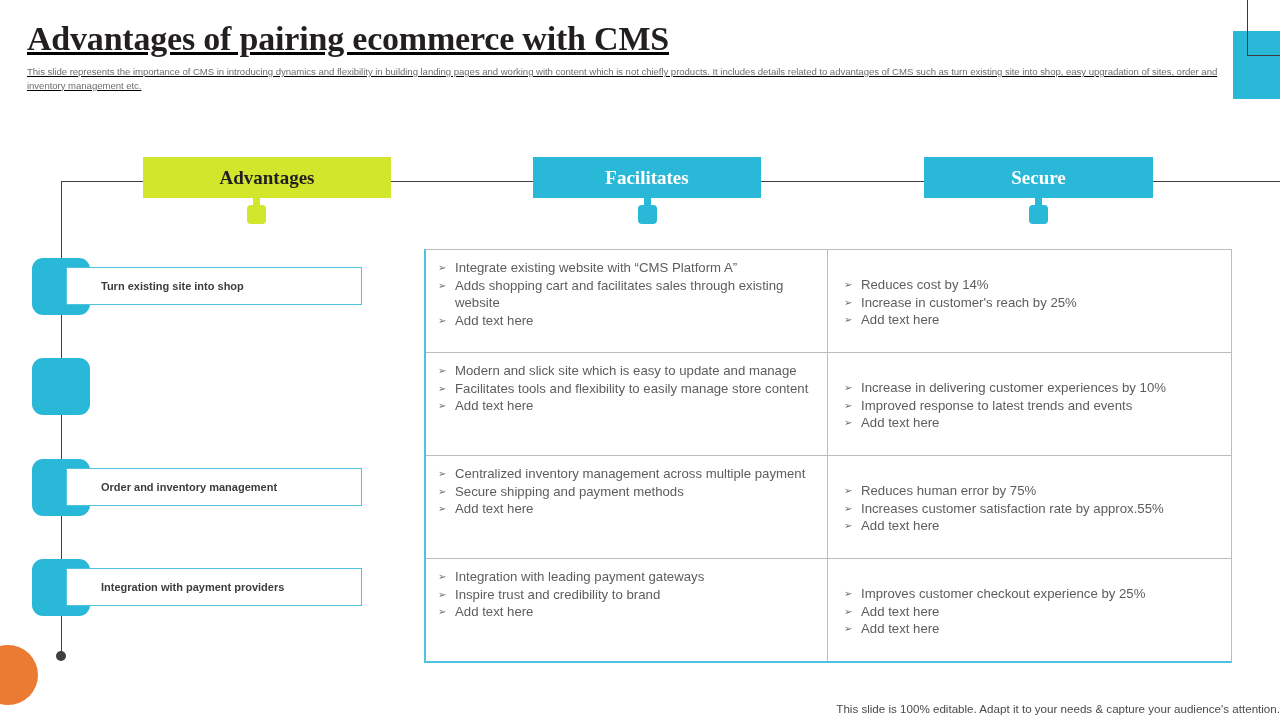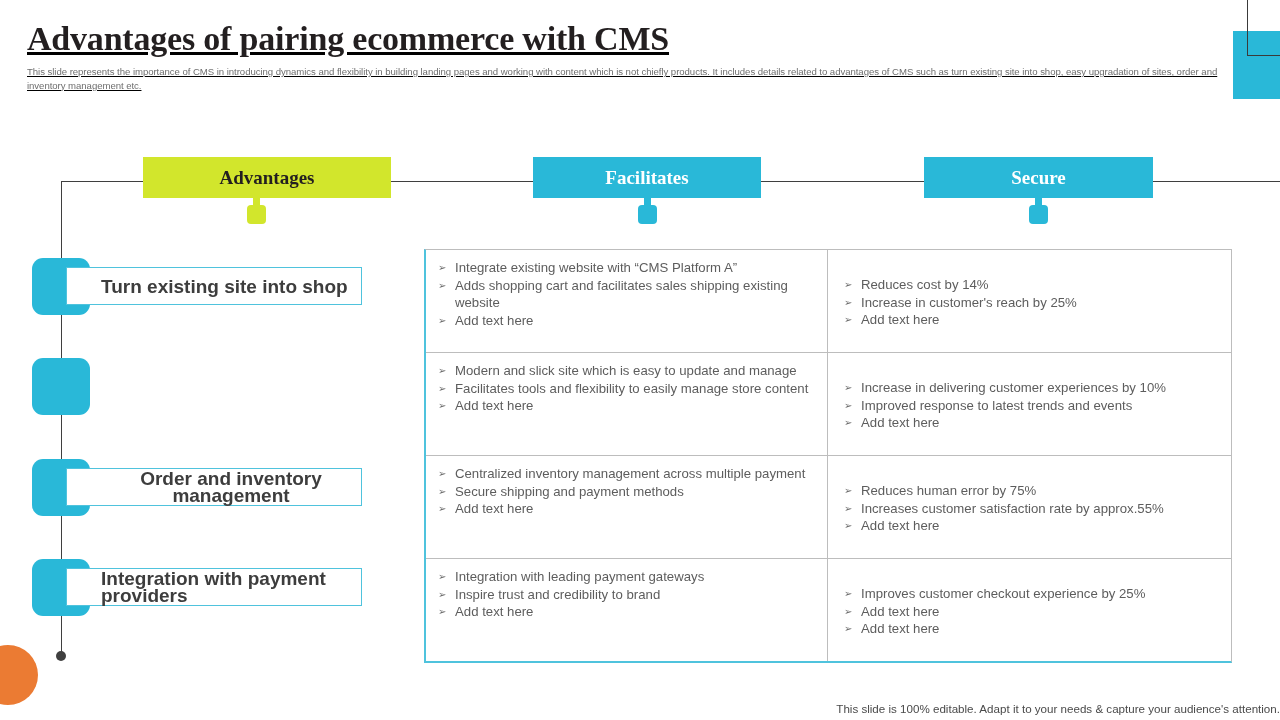--- a/index.html
+++ b/index.html
@@ -165,21 +165,21 @@
     width: 296px;
     height: 38px;
     background: #ffffff;
     border: 1px solid #4fc3dd;
     box-sizing: border-box;
     display: flex;
     align-items: center;
     padding-left: 34px;
   }
   .adv-label {
-    font-size: 19px;
+    font-size: 11px;
     font-weight: 700;
     color: #3d3d3d;
     line-height: 17px;
   }
   #adv-item-0 { top: 258px; }
   #adv-item-1 { top: 358px; }
   #adv-item-2 { top: 459px; text-align: center; }
   #adv-item-3 { top: 559px; }
 
   
@@ -306,21 +306,21 @@
 <div id="matrix-table">
 
   <div class="matrix-row">
     <div class="cell-description">
       <div class="bullet-line">
         <span class="bullet-marker">➢</span>
         <span class="bullet-text">Integrate existing website with “CMS Platform A”</span>
       </div>
       <div class="bullet-line">
         <span class="bullet-marker">➢</span>
-        <span class="bullet-text">Adds shopping cart and facilitates sales shipping existing website</span>
+        <span class="bullet-text">Adds shopping cart and facilitates sales through existing website</span>
       </div>
       <div class="bullet-line">
         <span class="bullet-marker">➢</span>
         <span class="bullet-text">Add text here</span>
       </div>
     </div>
     <div class="cell-impact">
       <div class="bullet-line">
         <span class="bullet-marker">➢</span>
         <span class="bullet-text">Reduces cost by 14%</span>

